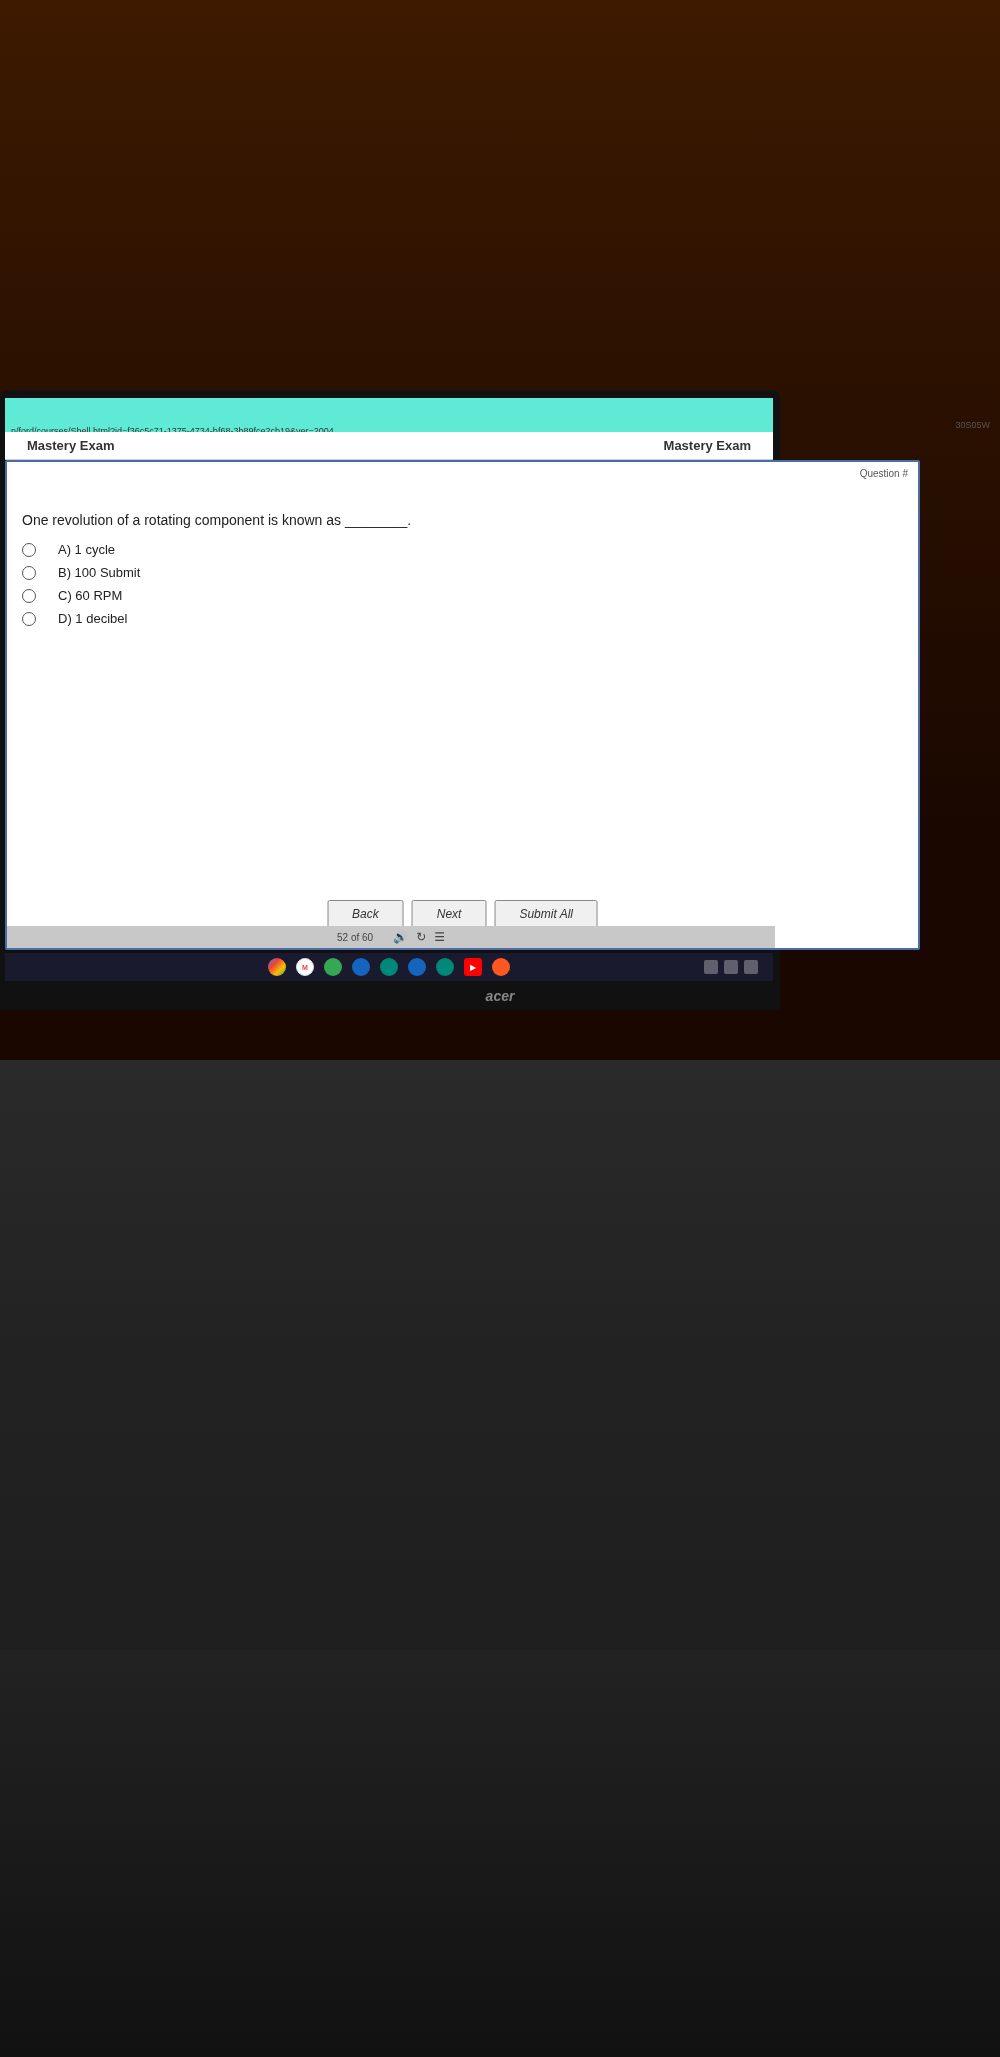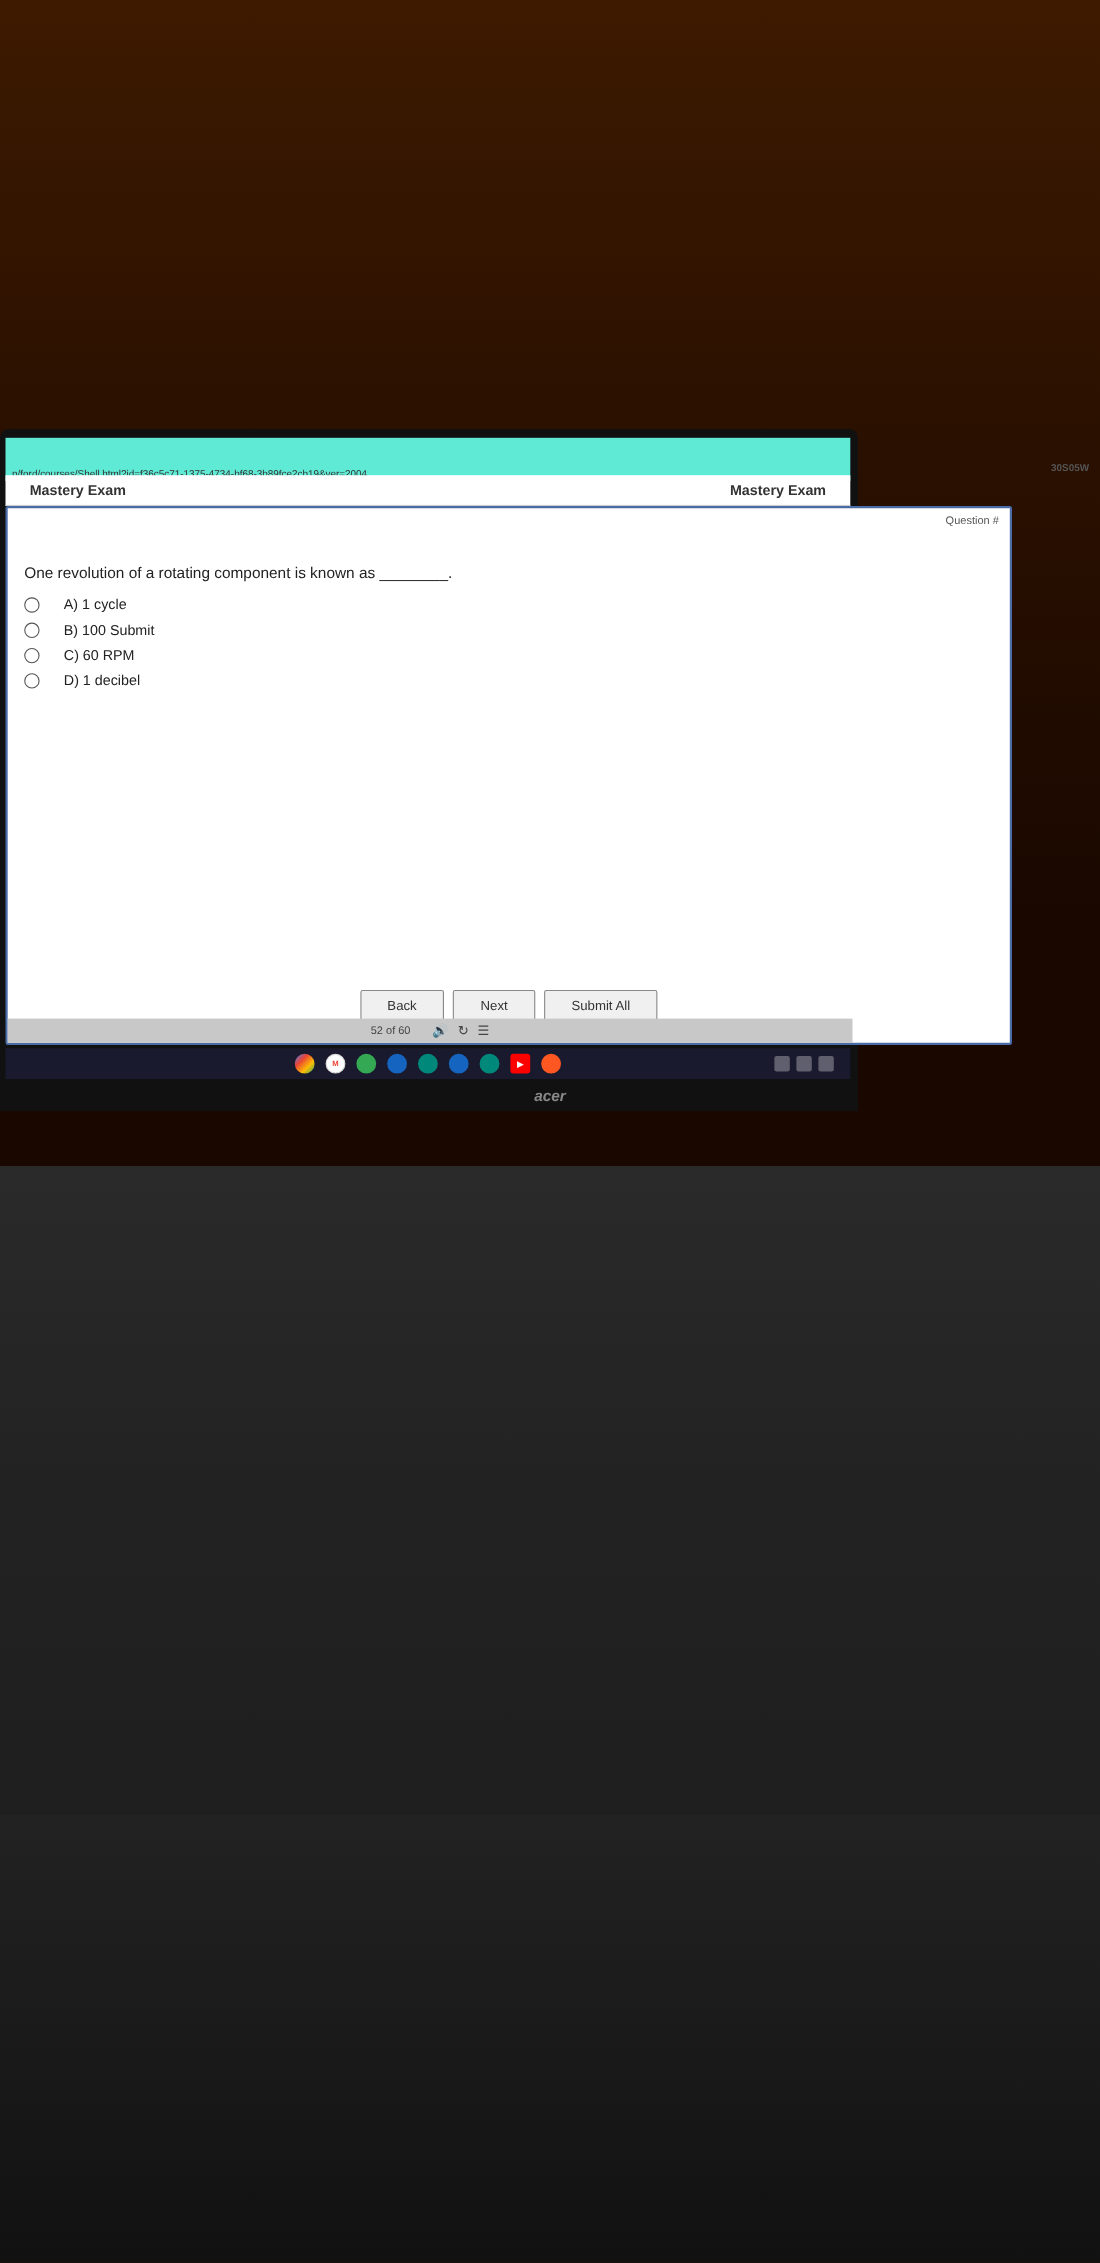--- a/index.html
+++ b/index.html
@@ -50,21 +50,21 @@
       border-bottom: 1px solid #bbb;
     }
 
     
     .top-right-label {
       position: absolute;
       top: 420px;
       right: 10px;
       font-size: 9px;
       color: #555;
-      font-weight: bold;
+      font-weight: normal;
     }
 
     
     .page-header {
       position: absolute;
       top: 432px;
       left: 5px;
       width: 768px;
       height: 28px;
       background: #fff;
@@ -158,20 +158,21 @@
     }
 
     .btn {
       padding: 6px 24px;
       font-size: 12px;
       border: 1px solid #888;
       background: #f0f0f0;
       color: #333;
       cursor: pointer;
       border-radius: 2px;
+      font-style: italic;
     }
 
     
     .status-bar {
       position: absolute;
       bottom: 0px;
       left: 0px;
       width: 768px;
       height: 22px;
       background: #c8c8c8;

